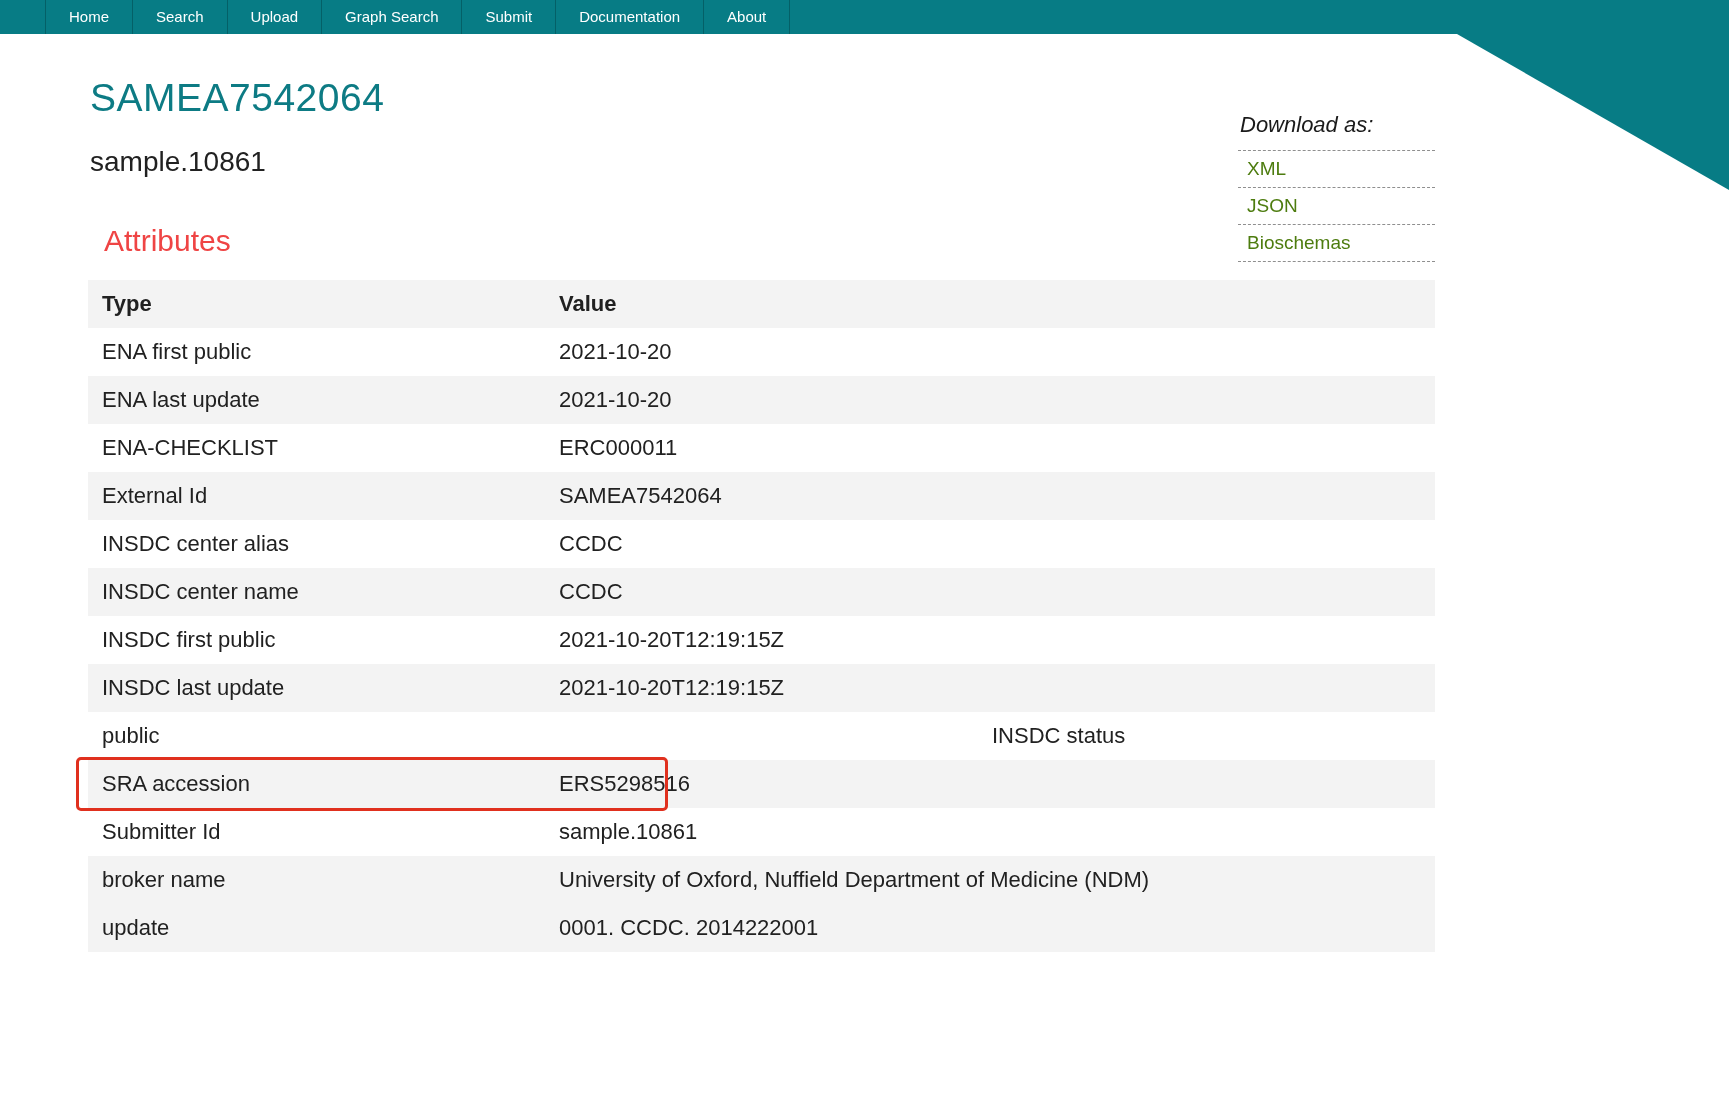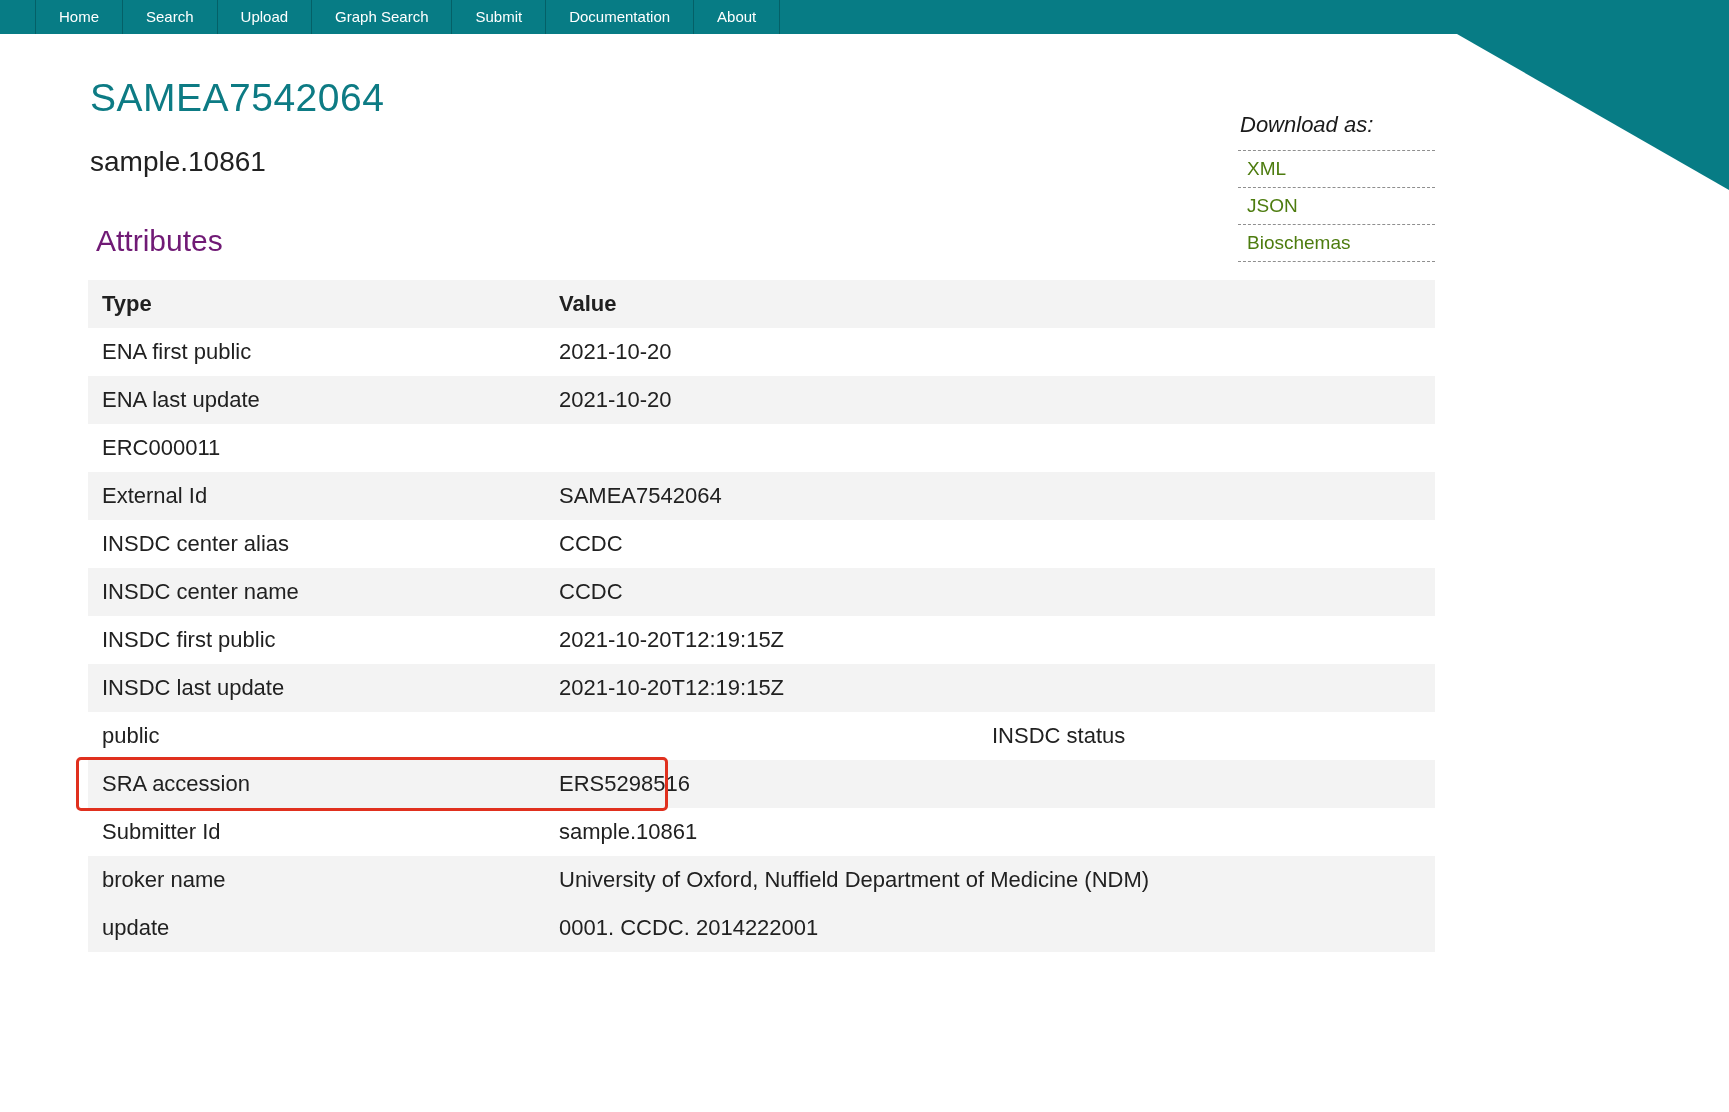--- a/index.html
+++ b/index.html
@@ -12,21 +12,21 @@
     overflow: hidden;
   }
 
   
   .navbar {
     position: relative;
     width: 100%; height: 34px;
     background: #077c85;
     display: flex;
     align-items: stretch;
-    padding-left: 35px;
+    padding-left: 45px;
     z-index: 10;
   }
   .nav-item {
     color: #ffffff;
     font-size: 15px;
     line-height: 34px;
     padding: 0 23px;
     border-right: 1px solid rgba(0, 45, 50, 0.35);
     cursor: pointer;
     white-space: nowrap;
@@ -55,24 +55,24 @@
     color: #0d7b84;
     letter-spacing: 0.5px;
   }
   .sample-subtitle {
     margin: 26px 0 0 2px;
     font-size: 28px;
     font-weight: 400;
     color: #212121;
   }
   .section-heading {
-    margin: 46px 0 0 8px;
+    margin: 46px 0 0 16px;
     font-size: 30px;
     font-weight: 400;
-    color: #701a75;
+    color: #ef4444;
   }
 
   
   .download-panel {
     position: absolute;
     top: 36px; right: 0;
     width: 197px;
   }
   .download-label {
     font-size: 22px;
@@ -170,20 +170,21 @@
     <div>
         <div class="trow">
           <div class="cell type-cell">ENA first public</div>
           <div class="cell value-cell">2021-10-20</div>
         </div>
         <div class="trow striped">
           <div class="cell type-cell">ENA last update</div>
           <div class="cell value-cell">2021-10-20</div>
         </div>
         <div class="trow">
+          <div class="cell type-cell">ENA-CHECKLIST</div>
           <div class="cell value-cell">ERC000011</div>
         </div>
         <div class="trow striped">
           <div class="cell type-cell">External Id</div>
           <div class="cell value-cell">SAMEA7542064</div>
         </div>
         <div class="trow">
           <div class="cell type-cell">INSDC center alias</div>
           <div class="cell value-cell">CCDC</div>
         </div>

